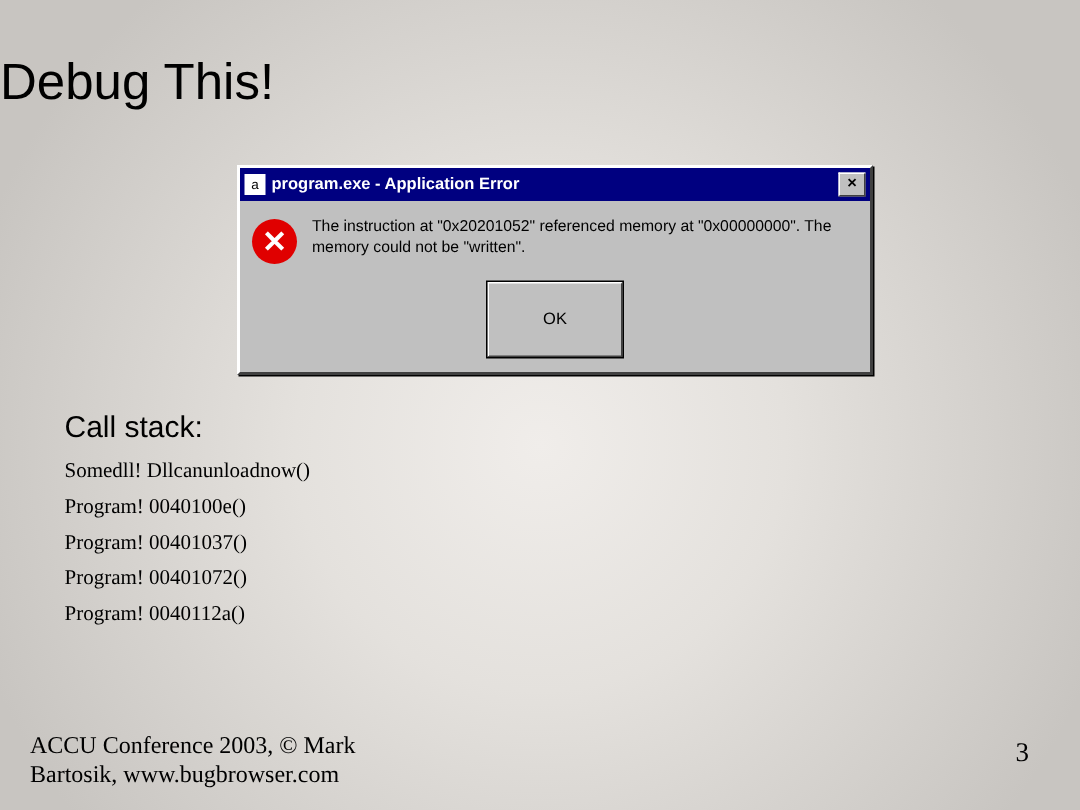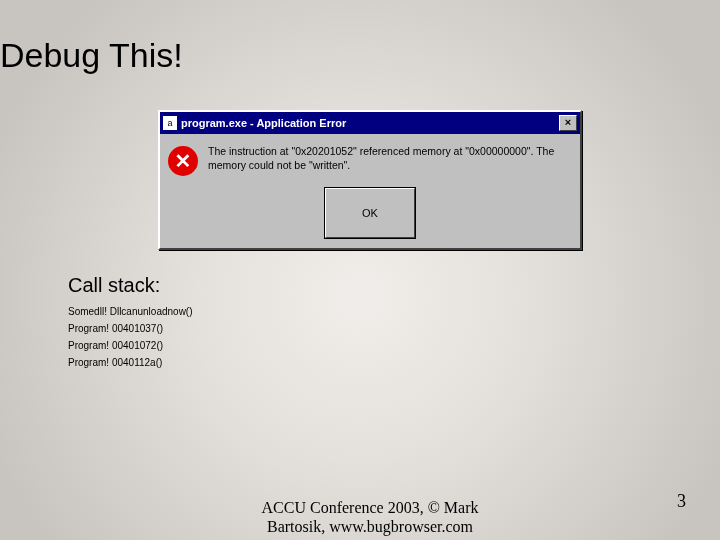--- a/index.html
+++ b/index.html
@@ -87,40 +87,39 @@
     border-right:1px solid #404040; border-bottom:1px solid #404040;
     outline:1px solid #000;
     font-family: Tahoma, sans-serif;
     font-size:11px;
     text-align:center;
     cursor:pointer;
   }
 
   .callstack {
     position:absolute;
-    left:68px; top:274px;
+    left:43px; top:274px;
   }
   .callstack-title {
     font-size:20px;
     margin-bottom:6px;
     color:#000;
   }
   .callstack-lines {
-    font-family: Liberation Sans, sans-serif;
-    font-size:10px;
+    font-family: Liberation Serif, serif;
+    font-size:14px;
     line-height:1.7;
     color:#000;
   }
   .callstack-lines div { white-space:pre; }
 
   .footer-credit {
     position:absolute;
     left:0; right:0;
-    bottom:4px;
-    text-align:center;
+    bottom:14px;
     font-family: "Times New Roman", serif;
     font-size:16px;
     line-height:1.15;
     color:#000;
     padding-left:20px;
   }
   .slide-number {
     position:absolute;
     right:34px; bottom:28px;
     font-family: "Times New Roman", serif;
@@ -147,20 +146,21 @@
   </div>
   <div class="dlg-buttons">
     <span class="ok-btn">OK</span>
   </div>
 </div>
 
 <div class="callstack">
   <div class="callstack-title">Call stack:</div>
   <div class="callstack-lines">
     <div>Somedll! Dllcanunloadnow()</div>
+    <div>Program! 0040100e()</div>
     <div>Program! 00401037()</div>
     <div>Program! 00401072()</div>
     <div>Program! 0040112a()</div>
   </div>
 </div>
 
 <div class="footer-credit">
   <div>ACCU Conference 2003, © Mark</div>
   <div>Bartosik, www.bugbrowser.com</div>
 </div>

